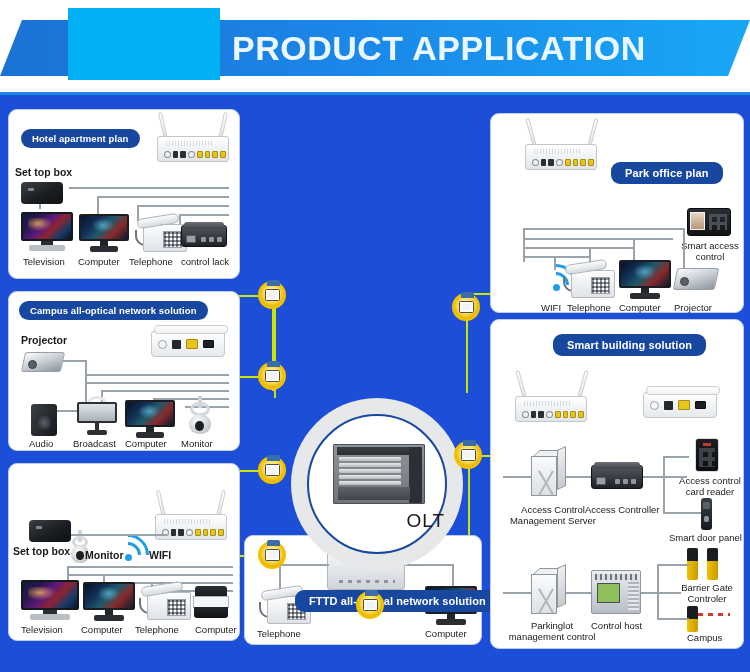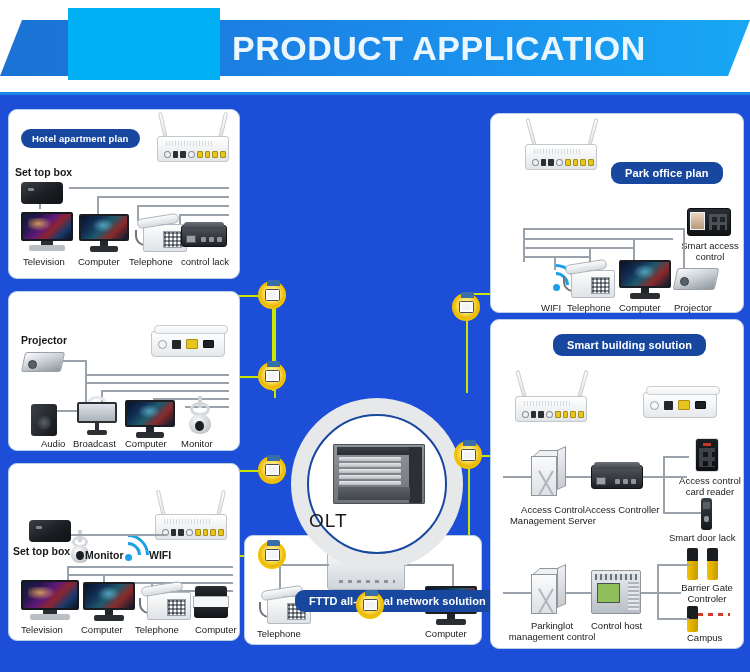--- a/index.html
+++ b/index.html
@@ -68,21 +68,21 @@
   
   .olt-outer {
     position: absolute; left: 291px; top: 303px; width: 172px; height: 172px;
     border-radius: 50%; background: #e6e8ea;
   }
   .olt-inner {
     position: absolute; left: 16px; top: 16px; width: 140px; height: 140px;
     border-radius: 50%; background: #ffffff; border: 2px solid #17479e;
   }
   .olt-label {
-    position: absolute; left: 0; right: 0; top: 94px; text-align: left;
+    position: absolute; left: 0; right: 0; top: 94px; text-align: right;
     font-size: 19px; color: #1a1a1a; letter-spacing: 1px;
   }
   .olt-chassis {
     position: absolute; left: 24px; top: 28px; width: 92px; height: 60px;
     background: linear-gradient(#8f9499, #6f757b);
     border: 1px solid #4c5156; border-radius: 1px; overflow: hidden;
   }
   .olt-chassis .slot {
     position: absolute; left: 5px; width: 62px; height: 4px;
     background: linear-gradient(#e8e9ea, #b6babd); border-radius: 1px;
@@ -520,20 +520,21 @@
         <div class="pin" style="left:36px;"></div>
     </div>
 
     <div class="lbl" style="left:14px; top:146px;">Television</div>
     <div class="lbl" style="left:69px; top:146px;">Computer</div>
     <div class="lbl" style="left:120px; top:146px;">Telephone</div>
     <div class="lbl" style="left:172px; top:146px;">control lack</div>
   </div>
 
   <div class="panel" style="left:8px; top:196px; width:232px; height:160px;">
+    <div class="badge" style="left:10px; top:9px;">Campus all-optical network solution</div>
 
     <div class="onub" style="left:142px; top:33px; width:80px; height:36px;">
       <div class="body"></div>
         <div class="top"></div>
       <div class="row">
           <span class="r"></span>
           <span class="k"></span>
           <span class="y"></span>
           <span class="d"></span>
         </div>
@@ -574,21 +575,21 @@
         <div class="neck"></div>
         <div class="base"></div>
     </div>
     <div class="cam" style="left:176px; top:104px; width:30px; height:40px;">
       <div class="arm"></div>
         <div class="ring"></div>
         <div class="dome"></div>
         <div class="eye"></div>
     </div>
 
-    <div class="lbl" style="left:20px; top:146px;margin-left:12px;">Audio</div>
+    <div class="lbl" style="left:20px; top:146px;">Audio</div>
     <div class="lbl" style="left:64px; top:146px;">Broadcast</div>
     <div class="lbl" style="left:116px; top:146px;">Computer</div>
     <div class="lbl" style="left:172px; top:146px;">Monitor</div>
   </div>
 
   <div class="panel" style="left:8px; top:368px; width:232px; height:178px;">
 
     <div class="rt" style="left:136px; top:28px; width:92px; height:52px;">
       <div class="ant" style="left:14px; top:-2px; transform:rotate(-13deg);"></div>
       <div class="ant" style="right:14px; top:-2px; transform:rotate(13deg);"></div>
@@ -803,21 +804,21 @@
         <div class="keys"></div>
     </div>
     <div class="lbl w2" style="left:182px; top:155px; width:74px;">Access control
 card reader</div>
 
     <div class="lock" style="left:210px; top:178px; width:11px; height:32px;">
       <div class="body"></div>
         <div class="pad"></div>
         <div class="knob"></div>
     </div>
-    <div class="lbl" style="left:178px; top:212px;">Smart door lack</div>
+    <div class="lbl" style="left:178px; top:212px;">Smart door panel</div>
 
     <div class="wire wh" style="left:12px; top:156px; width:184px;"></div>
     <div class="wire wv" style="left:172px; top:136px; height:58px;"></div>
     <div class="wire wh" style="left:172px; top:136px; width:26px;"></div>
     <div class="wire wh" style="left:172px; top:192px; width:38px;"></div>
 
     <div class="server" style="left:40px; top:130px; width:38px; height:48px;">
       <div class="top"></div>
         <div class="side"></div>
         <div class="face">

